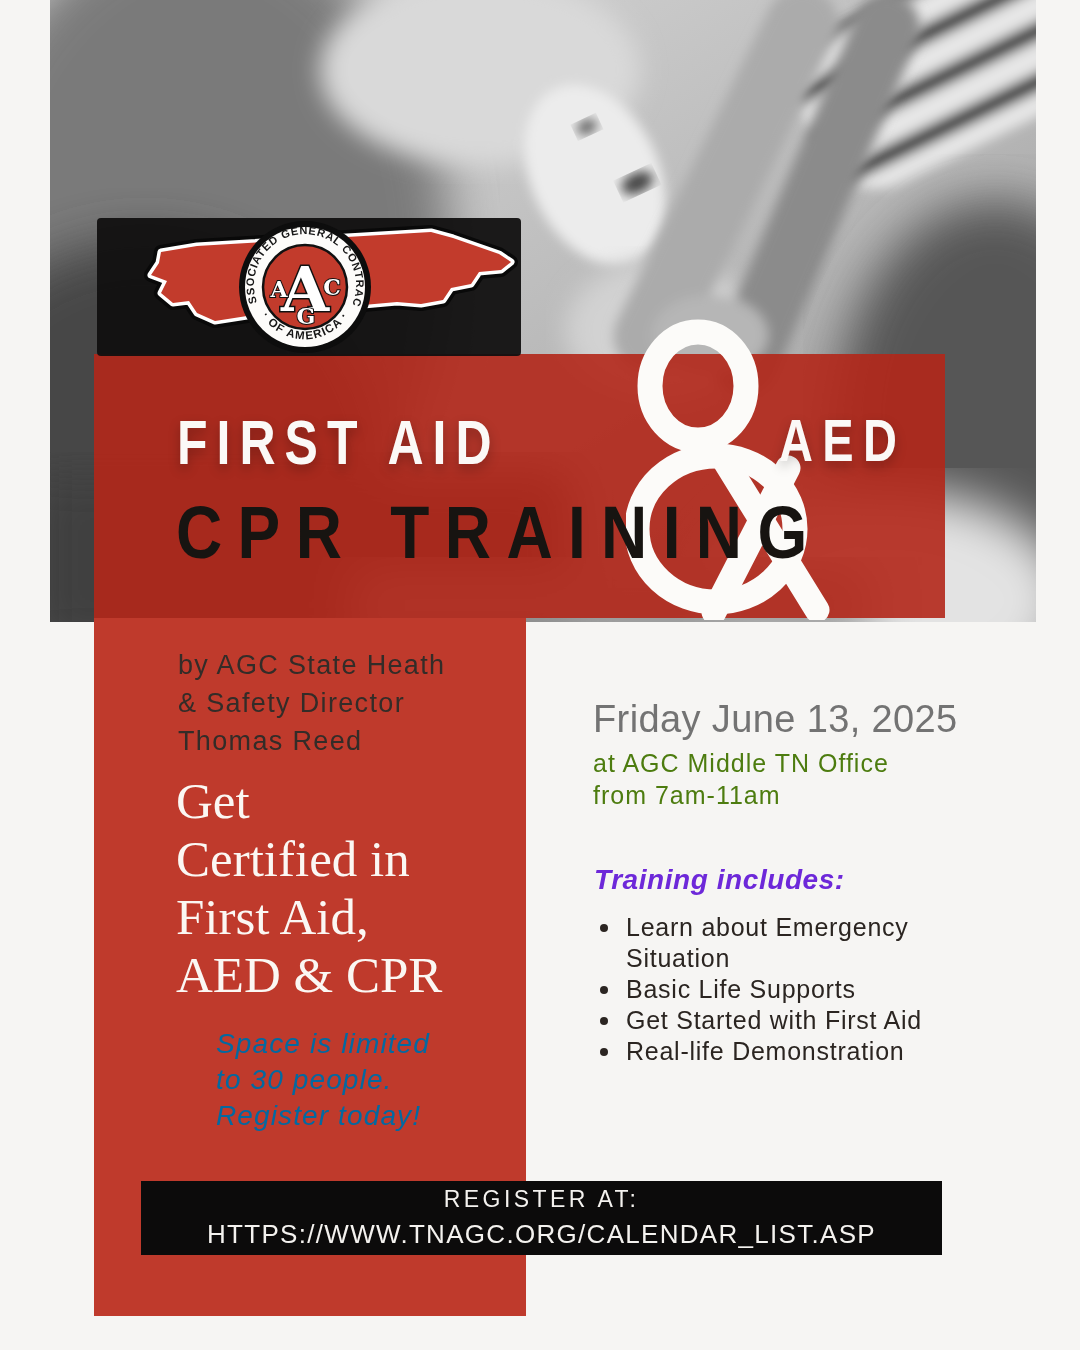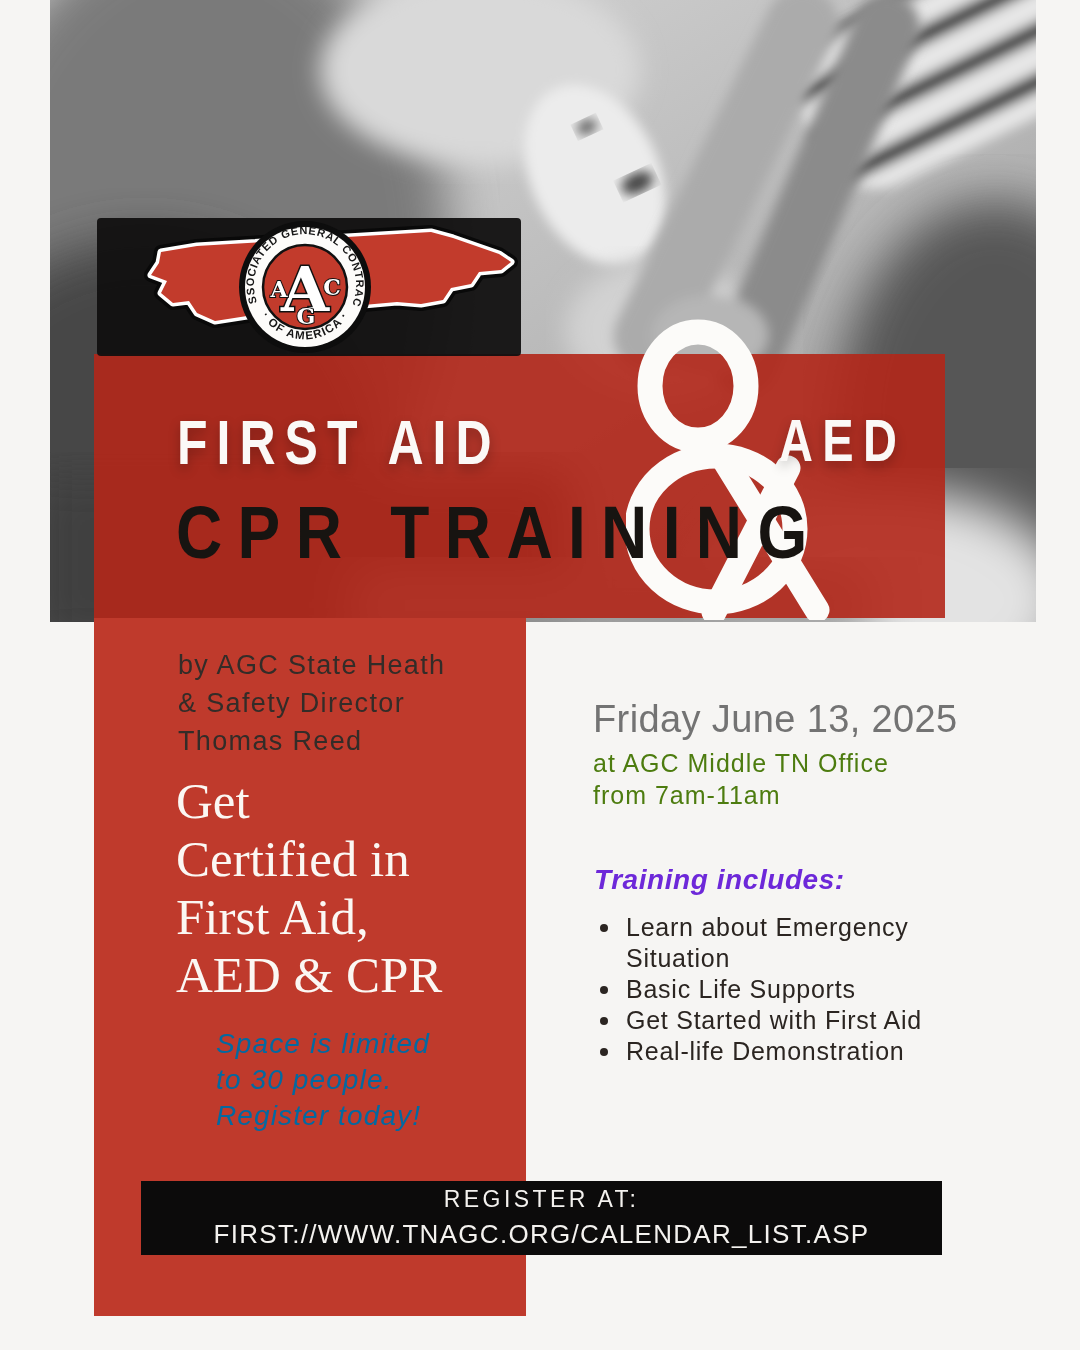--- a/index.html
+++ b/index.html
@@ -204,16 +204,16 @@
 
   <ul class="abs bullets">
     <li><span>Learn about Emergency Situation</span></li>
     <li><span>Basic Life Supports</span></li>
     <li><span>Get Started with First Aid</span></li>
     <li><span>Real-life Demonstration</span></li>
   </ul>
 
   <div class="abs bar">
     <div class="label">REGISTER AT:</div>
-    <div class="url">FIRST://WWW.TNAGC.ORG/CALENDAR_LIST.ASP</div>
+    <div class="url">HTTPS://WWW.TNAGC.ORG/CALENDAR_LIST.ASP</div>
   </div>
 
 </div>
 
 </body></html>

